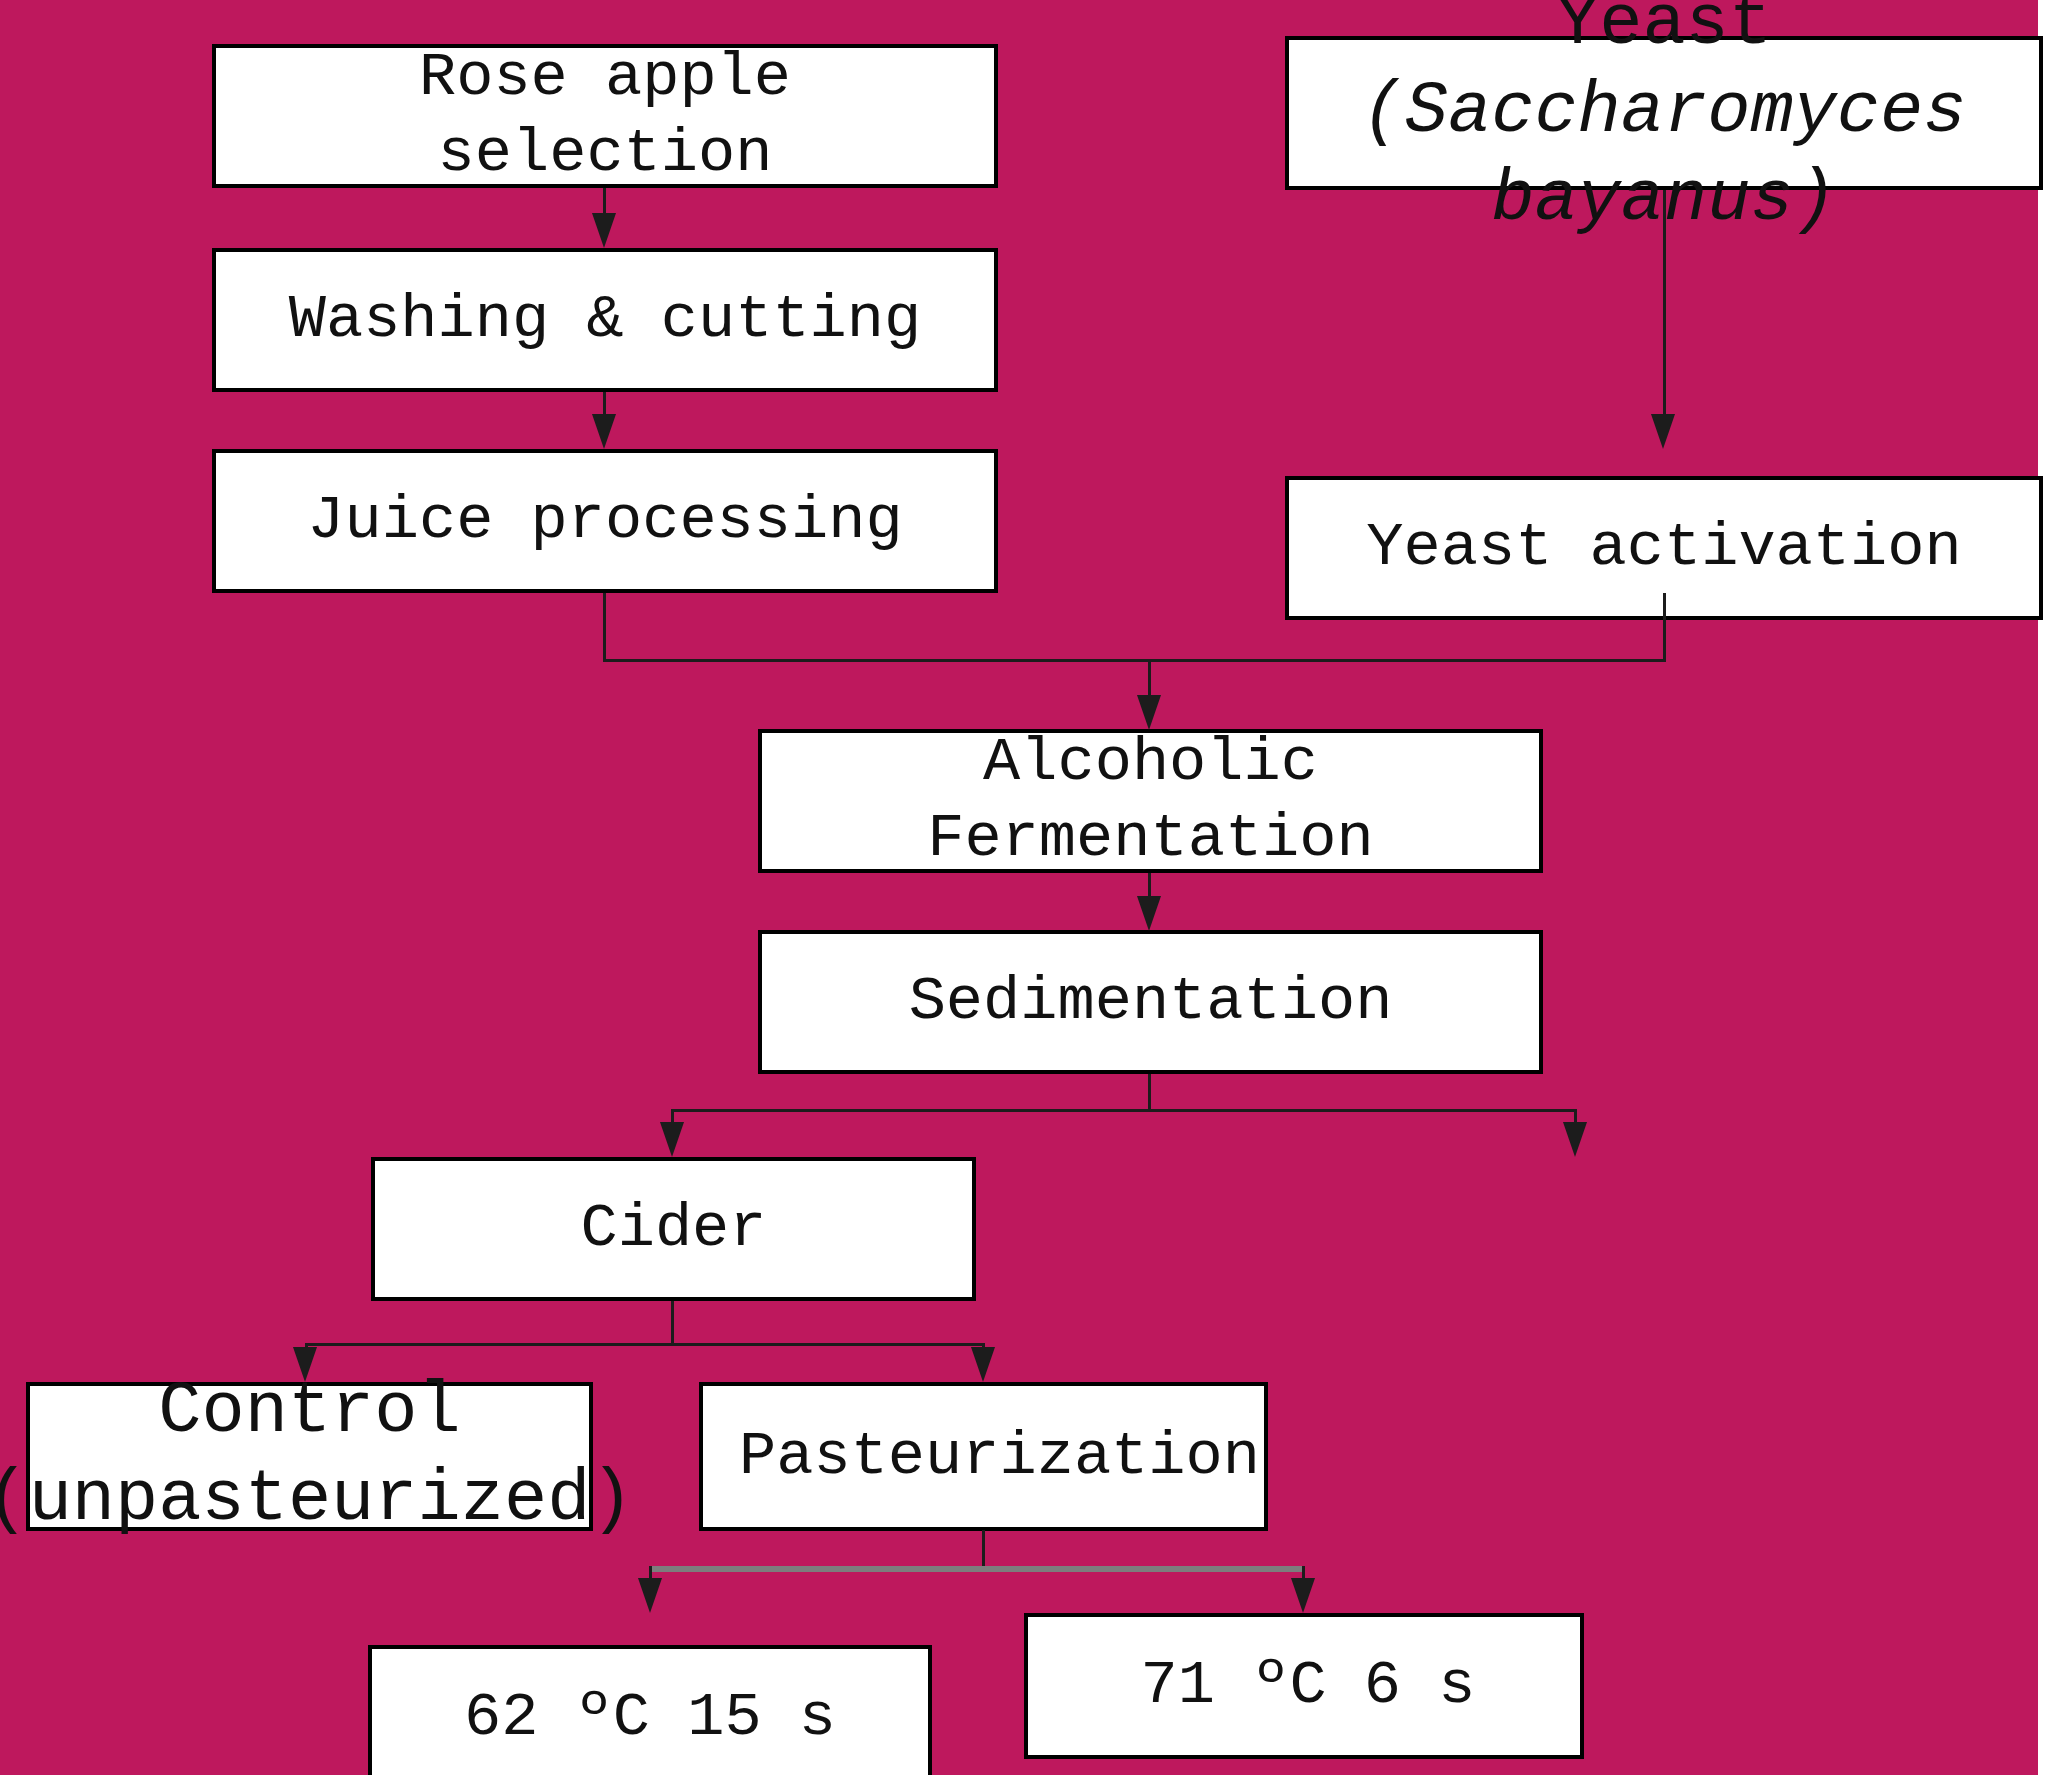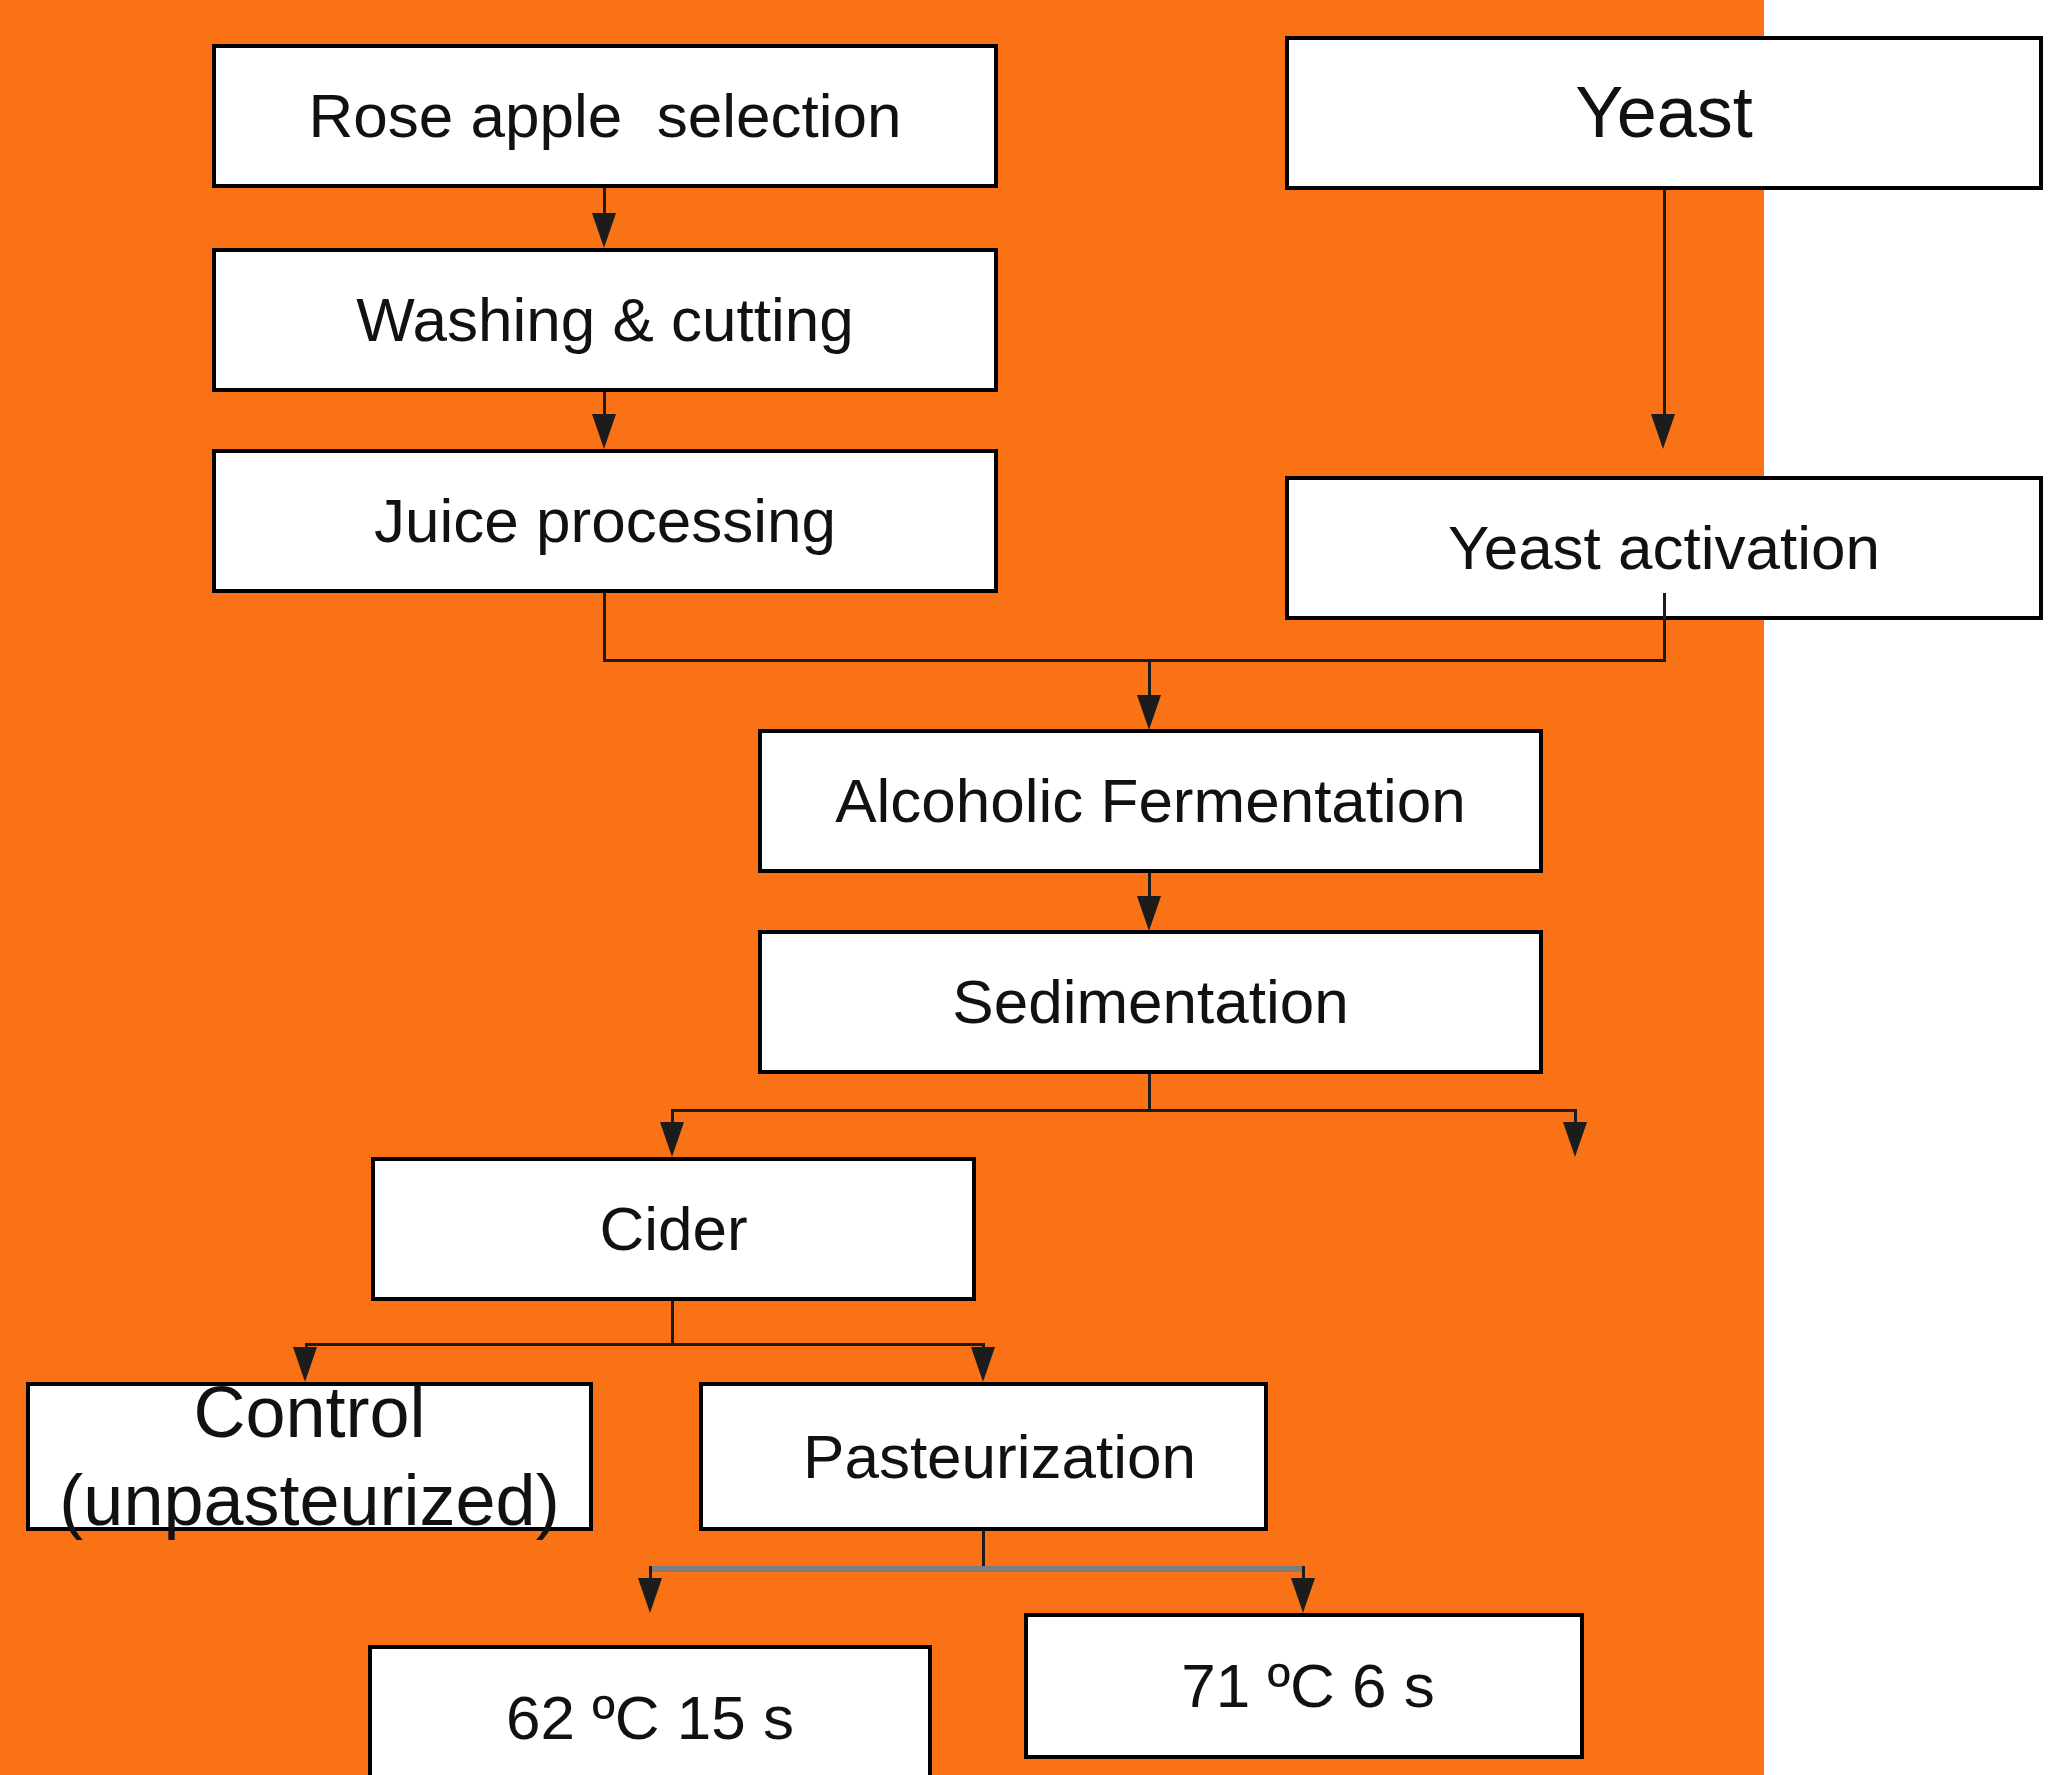--- a/index.html
+++ b/index.html
@@ -3,24 +3,24 @@
 <meta charset="utf-8">
 <title>Flowchart</title>
 <style>
   html, body {
     margin: 0;
     padding: 0;
     background: #ffffff;
   }
   .canvas {
     position: relative;
-    width: 1764px;
+    width: 2038px;
     height: 1775px;
-    background: #f97316;
-    font-family: Liberation Sans, sans-serif;
+    background: #be185d;
+    font-family: Liberation Mono, monospace;
     color: #111111;
   }
   .node {
     position: absolute;
     box-sizing: border-box;
     border: 4.5px solid #000000;
     background: #ffffff;
     display: flex;
     flex-direction: column;
     align-items: center;
@@ -68,20 +68,21 @@
 <body>
 
 <div class="canvas">
 
   <div class="node" style="left:212px; top:44px; width:786px; height:144px;">
     <span class="label">Rose apple  selection</span>
   </div>
 
   <div class="node" style="left:1285px; top:36px; width:758px; height:154px;">
     <span class="label small">Yeast</span>
+    <span class="label small italic">(Saccharomyces bayanus)</span>
   </div>
 
   <div class="node" style="left:212px; top:248px; width:786px; height:144px;">
     <span class="label">Washing &amp; cutting</span>
   </div>
 
   <div class="node" style="left:212px; top:449px; width:786px; height:144px;">
     <span class="label">Juice processing</span>
   </div>
 

